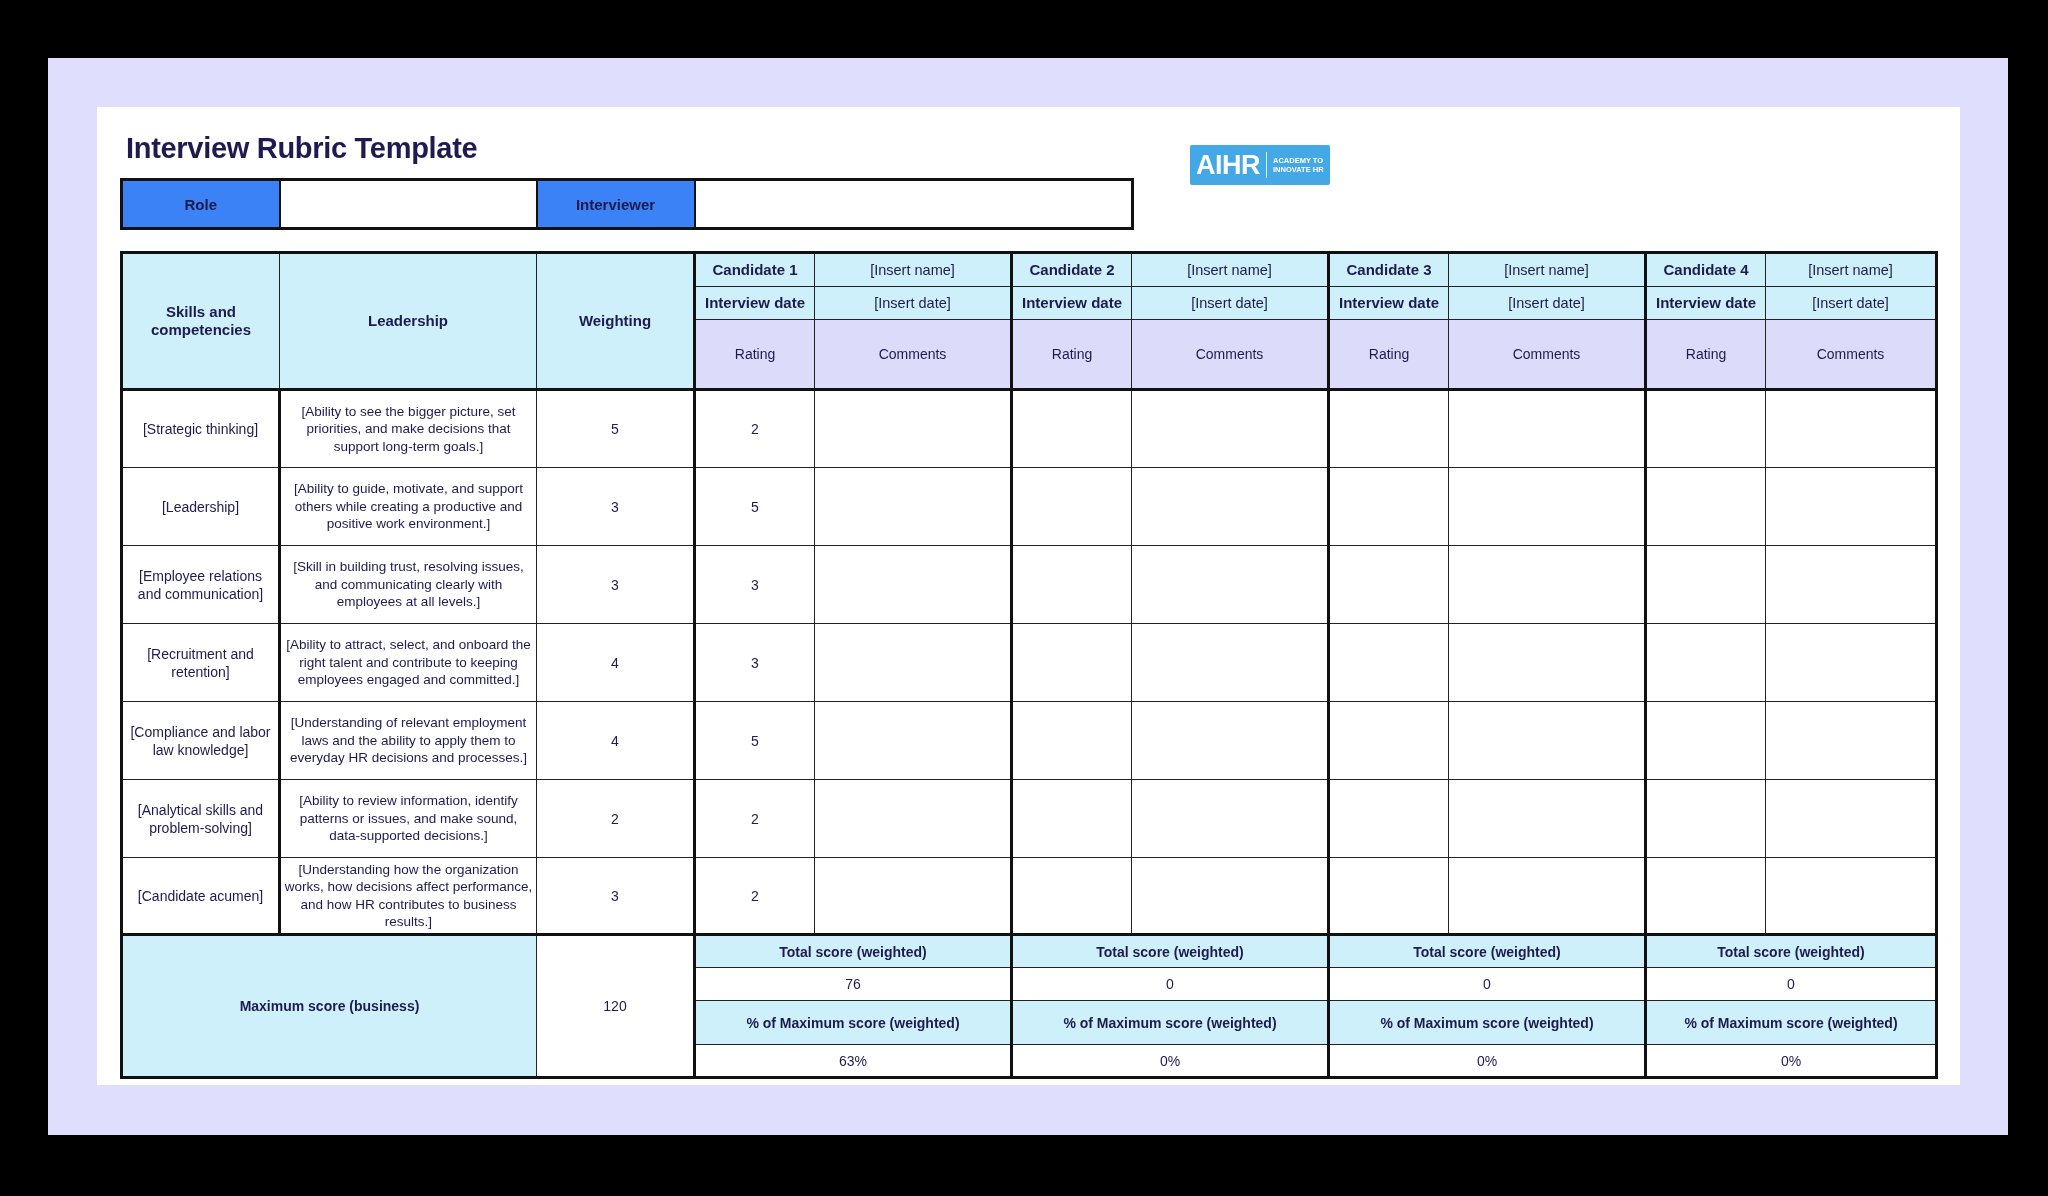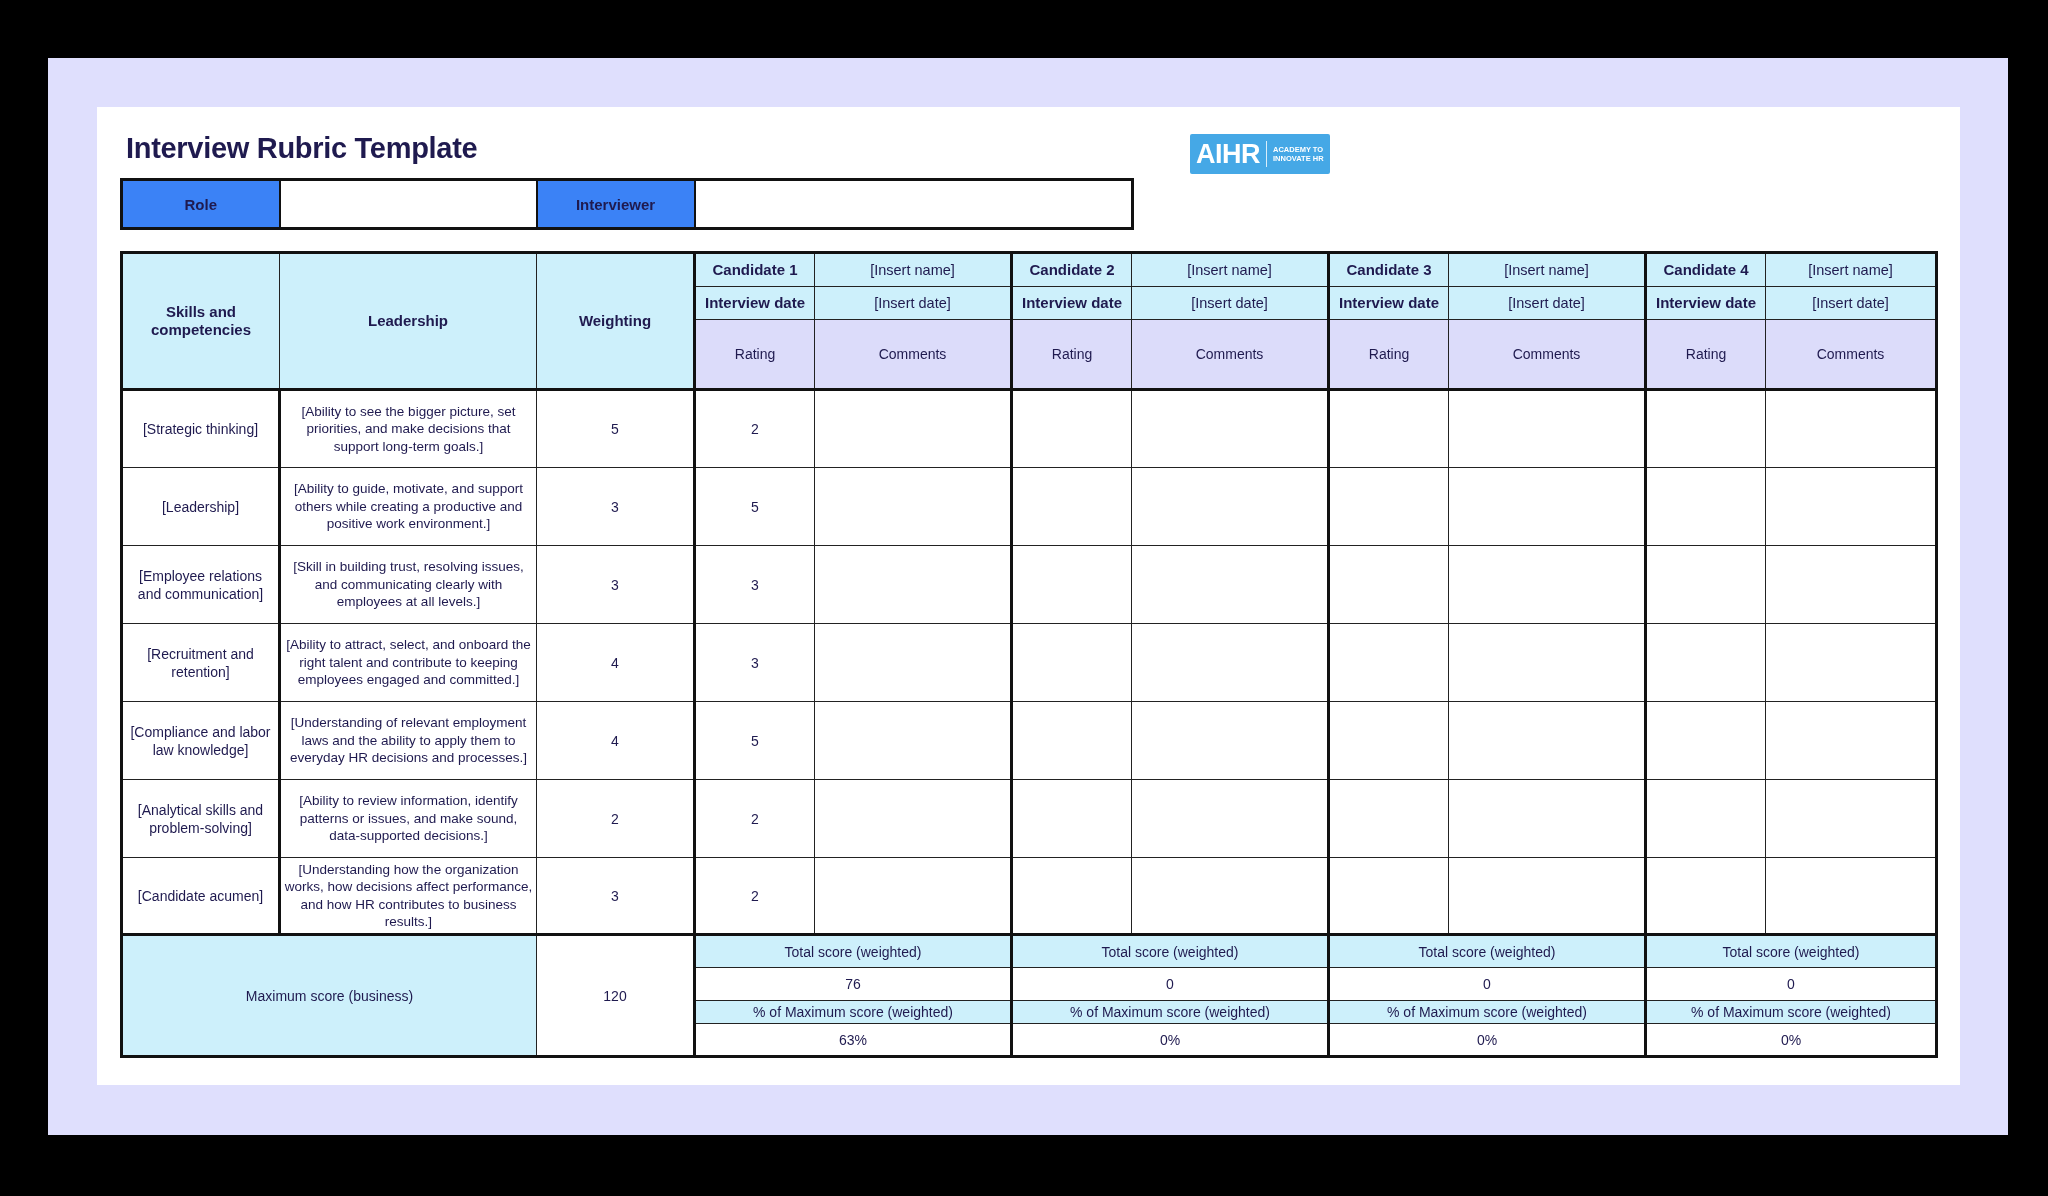--- a/index.html
+++ b/index.html
@@ -1,21 +1,21 @@
 <!DOCTYPE html>
 <html><head>
 <meta charset="utf-8">
 <style>
   html, body { margin:0; padding:0; }
   body { width:2048px; height:1196px; background:#000; position:relative; overflow:hidden;
          font-family:"Liberation Sans", sans-serif; color:#1f1a4f; }
   .frame { position:absolute; left:48px; top:58px; width:1960px; height:1077px; background:#dfdffd; }
   .page { position:absolute; left:97px; top:107px; width:1863px; height:978px; background:#fff; }
   .title { position:absolute; left:126px; top:132px; font-size:29px; font-weight:bold; color:#1f1a4f; letter-spacing:-0.3px; }
-  .logo { position:absolute; left:1190px; top:134px; width:140px; height:40px; background:#45a8e6; border-radius:2px;
+  .logo { position:absolute; left:1190px; top:145px; width:140px; height:40px; background:#45a8e6; border-radius:2px;
           display:flex; align-items:center; color:#fff; }
   .logo .big { font-weight:bold; font-size:27px; padding-left:6px; letter-spacing:-0.5px; }
   .logo .sep { width:1px; height:26px; background:#fff; margin:0 6px 0 6px; opacity:0.8; }
   .logo .small { font-size:7.5px; line-height:9px; font-weight:bold; }
 
   table { border-collapse:collapse; position:absolute; table-layout:fixed; }
   td { text-align:center; vertical-align:middle; padding:0 4px; box-sizing:border-box; color:#1f1a4f; }
 
   .meta { left:120px; top:178px; width:1011px; height:52px; border:3px solid #111; }
   .meta td { border:2px solid #111; font-size:15px; font-weight:bold; }
@@ -26,21 +26,21 @@
   .rubric td { border:1.5px solid #222; font-size:13.5px; line-height:18px; }
   .hdr { background:#cdf0fb; font-weight:bold; font-size:15px !important; }
   .cand { background:#cdf0fb; font-weight:bold; font-size:15px !important; }
   .ph { background:#cdf0fb; font-size:14.5px !important; }
   .sub { background:#dcdcfa; font-size:14px !important; }
   .thickL { border-left:3px solid #111 !important; }
   .thickT td { border-top:3px solid #111 !important; }
   .skill { font-size:14px !important;text-align:center; }
   .def { font-size:13.5px !important; line-height:17.5px !important; padding:0 3px !important; }
   .num { font-size:14px !important; }
-  .ft-lbl { background:#cdf0fb; font-weight:normal; font-size:14px !important; }
+  .ft-lbl { background:#cdf0fb; font-weight:bold; font-size:14px !important; }
   .ft-val { background:#ffffff; font-size:14px !important;margin-left:41px; }
 </style>
 </head>
 <body>
 
 <div class="frame"></div>
 <div class="page"></div>
 
 <div class="title">Interview Rubric Template</div>
 
@@ -225,21 +225,21 @@
     <td class="ft-lbl thickL" colspan="2">Total score (weighted)</td>
     <td class="ft-lbl thickL" colspan="2">Total score (weighted)</td>
     <td class="ft-lbl thickL" colspan="2">Total score (weighted)</td>
   </tr>
   <tr style="height:33px">
     <td class="ft-val thickL" colspan="2">76</td>
     <td class="ft-val thickL" colspan="2">0</td>
     <td class="ft-val thickL" colspan="2">0</td>
     <td class="ft-val thickL" colspan="2">0</td>
   </tr>
-  <tr style="height:23px">
+  <tr style="height:44px">
     <td class="ft-lbl thickL" colspan="2">% of Maximum score (weighted)</td>
     <td class="ft-lbl thickL" colspan="2">% of Maximum score (weighted)</td>
     <td class="ft-lbl thickL" colspan="2">% of Maximum score (weighted)</td>
     <td class="ft-lbl thickL" colspan="2">% of Maximum score (weighted)</td>
   </tr>
   <tr style="height:33px">
     <td class="ft-val thickL" colspan="2">63%</td>
     <td class="ft-val thickL" colspan="2">0%</td>
     <td class="ft-val thickL" colspan="2">0%</td>
     <td class="ft-val thickL" colspan="2">0%</td>

